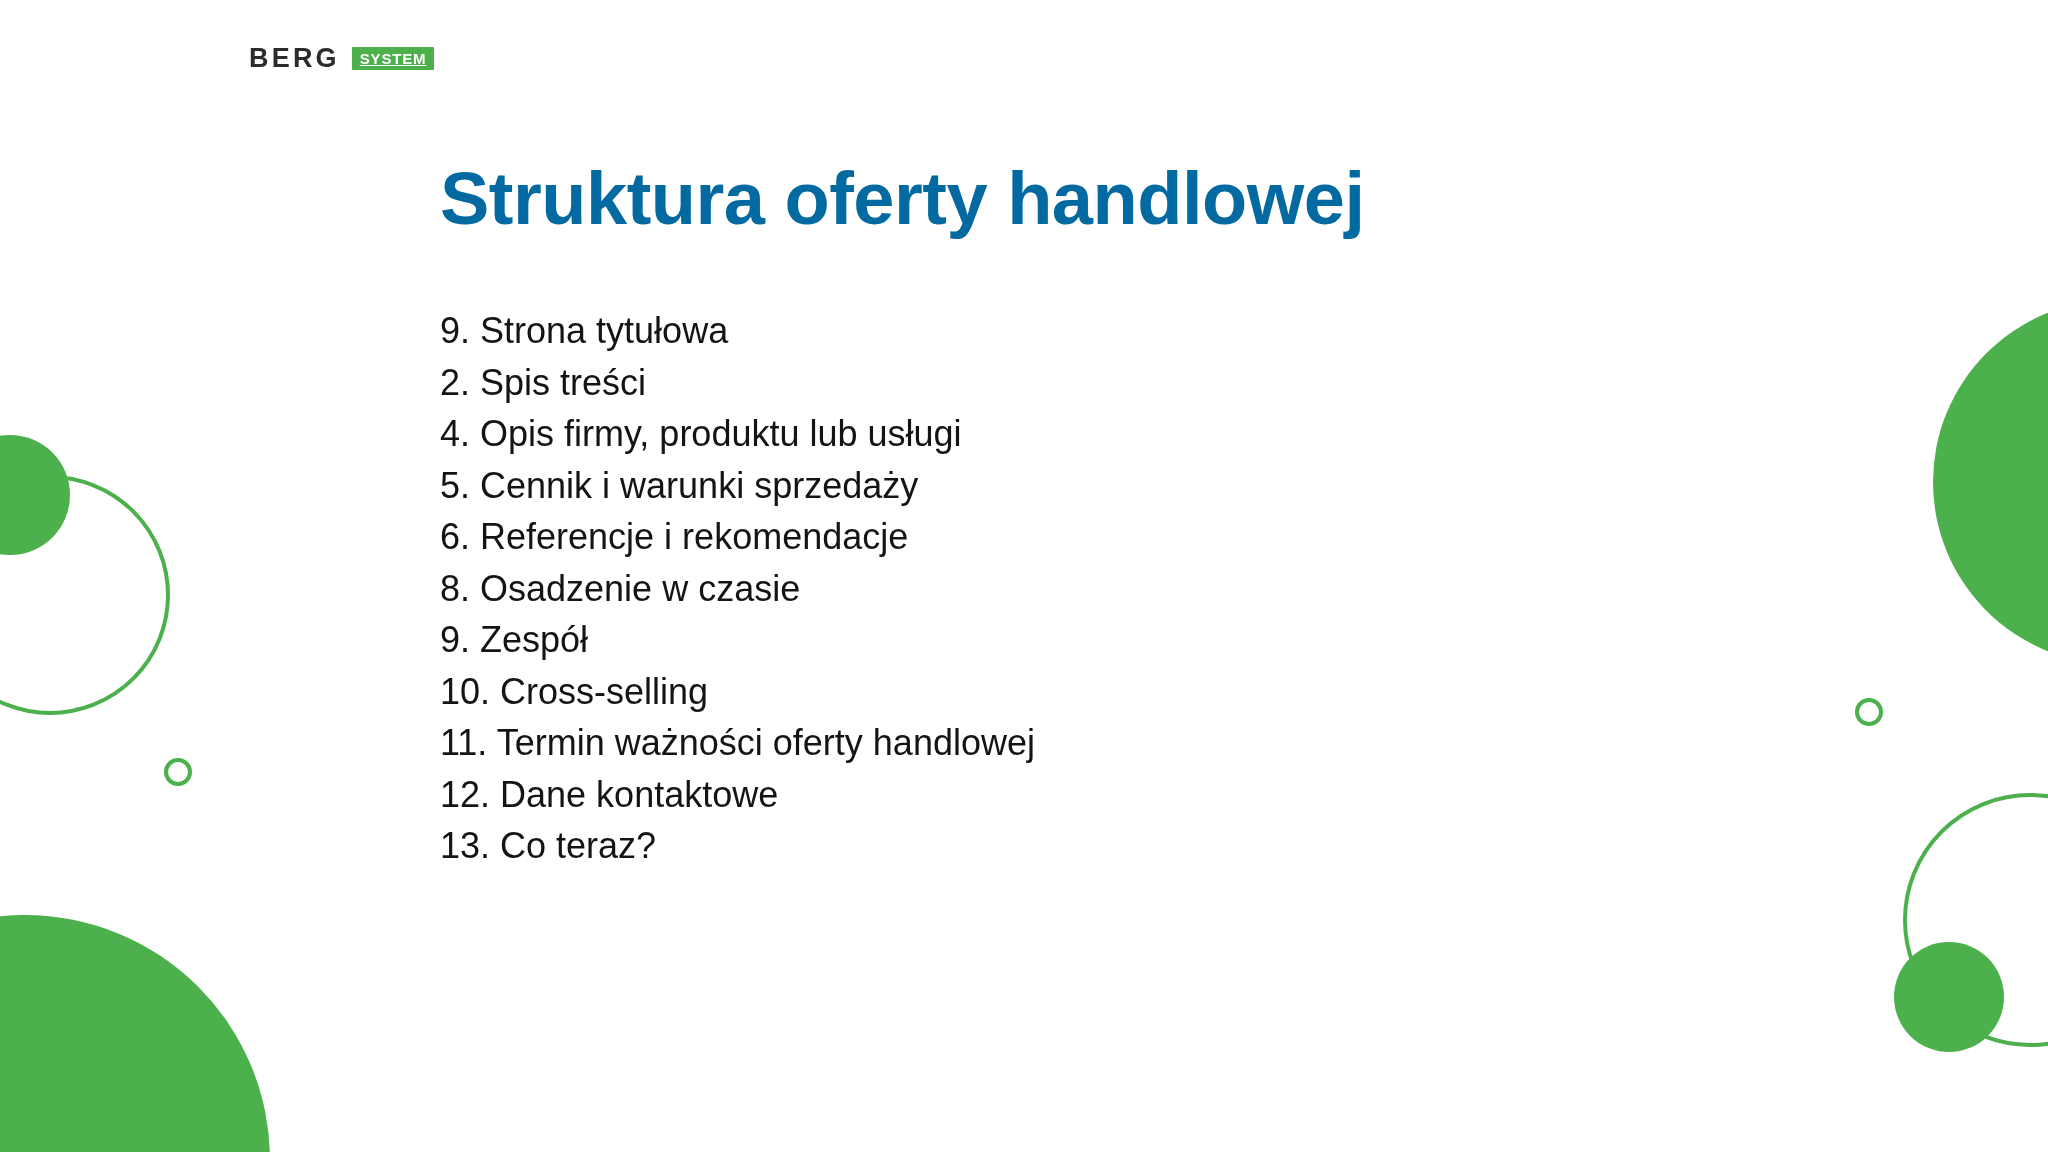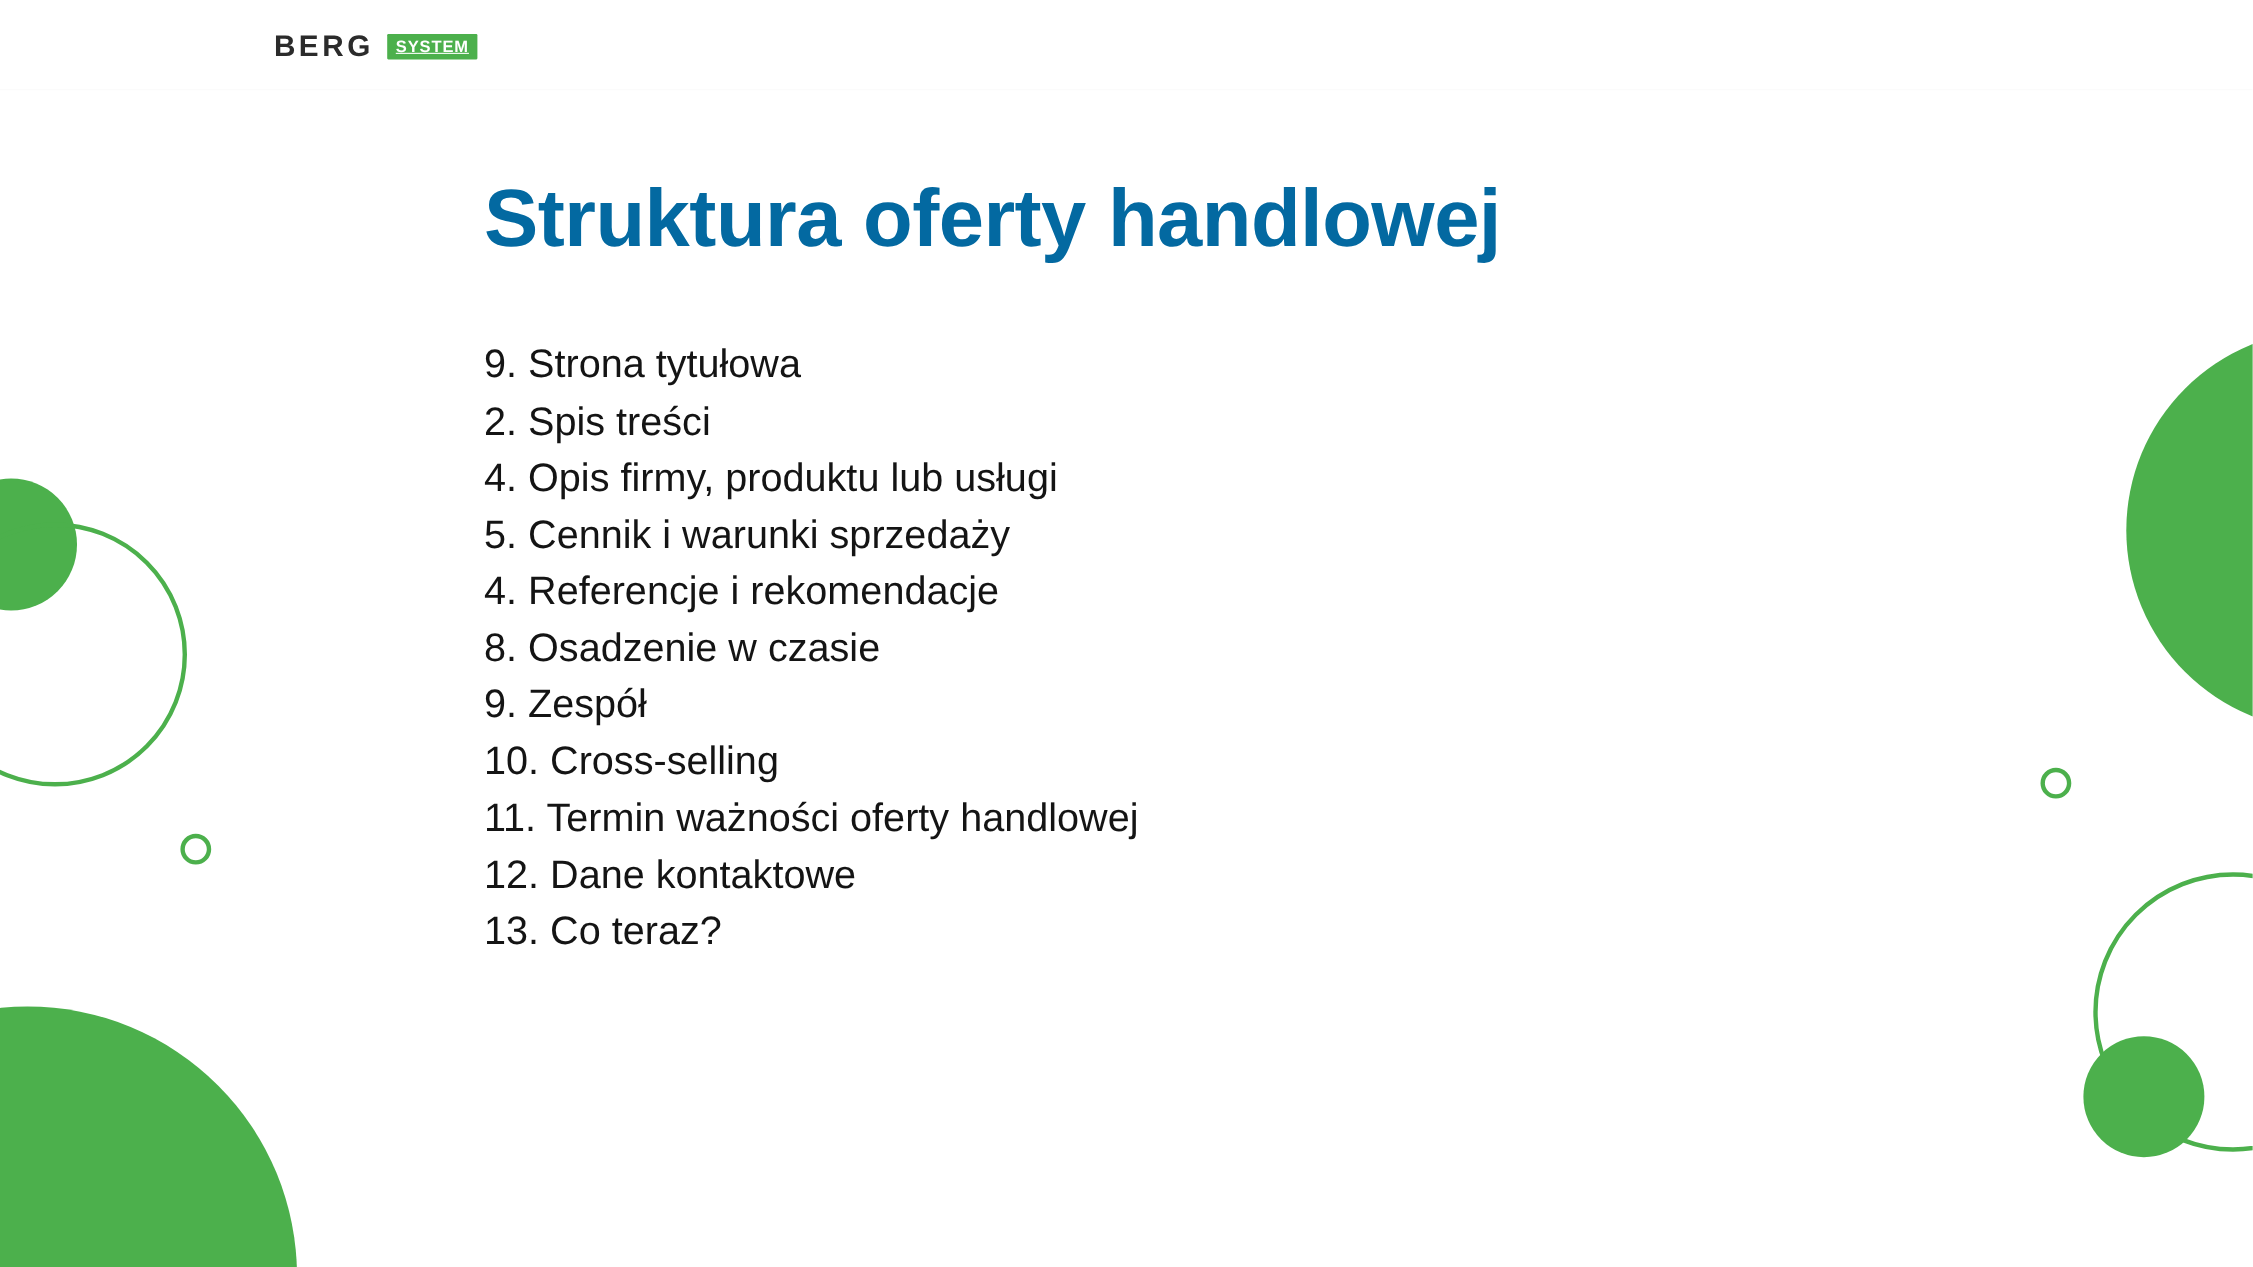--- a/index.html
+++ b/index.html
@@ -26,21 +26,21 @@
     width: 2048px;
     height: 1152px;
     pointer-events: none;
     z-index: 0;
   }
 
   
   .header {
     position: absolute;
     left: 0;
-    top: 0;
+    top: 16px;
     width: 2048px;
     height: 82px;
     z-index: 5;
   }
   .header-rule {
     position: absolute;
     left: 0;
     top: 81px;
     width: 2048px;
     height: 1px;
@@ -140,21 +140,21 @@
 
   <div class="content">
 
     <h1 class="slide-title" style="color: #0369a1;">Struktura oferty handlowej</h1>
 
     <ul class="agenda-list">
       <li class="agenda-item">9. Strona tytułowa</li>
       <li class="agenda-item">2. Spis treści</li>
       <li class="agenda-item">4. Opis firmy, produktu lub usługi</li>
       <li class="agenda-item">5. Cennik i warunki sprzedaży</li>
-      <li class="agenda-item">4. Referencje i rekomendacje</li>
+      <li class="agenda-item">6. Referencje i rekomendacje</li>
       <li class="agenda-item">8. Osadzenie w czasie</li>
       <li class="agenda-item">9. Zespół</li>
       <li class="agenda-item">10. Cross-selling</li>
       <li class="agenda-item">11. Termin ważności oferty handlowej</li>
       <li class="agenda-item">12. Dane kontaktowe</li>
       <li class="agenda-item">13. Co teraz?</li>
     </ul>
 
   </div>
 </div>

